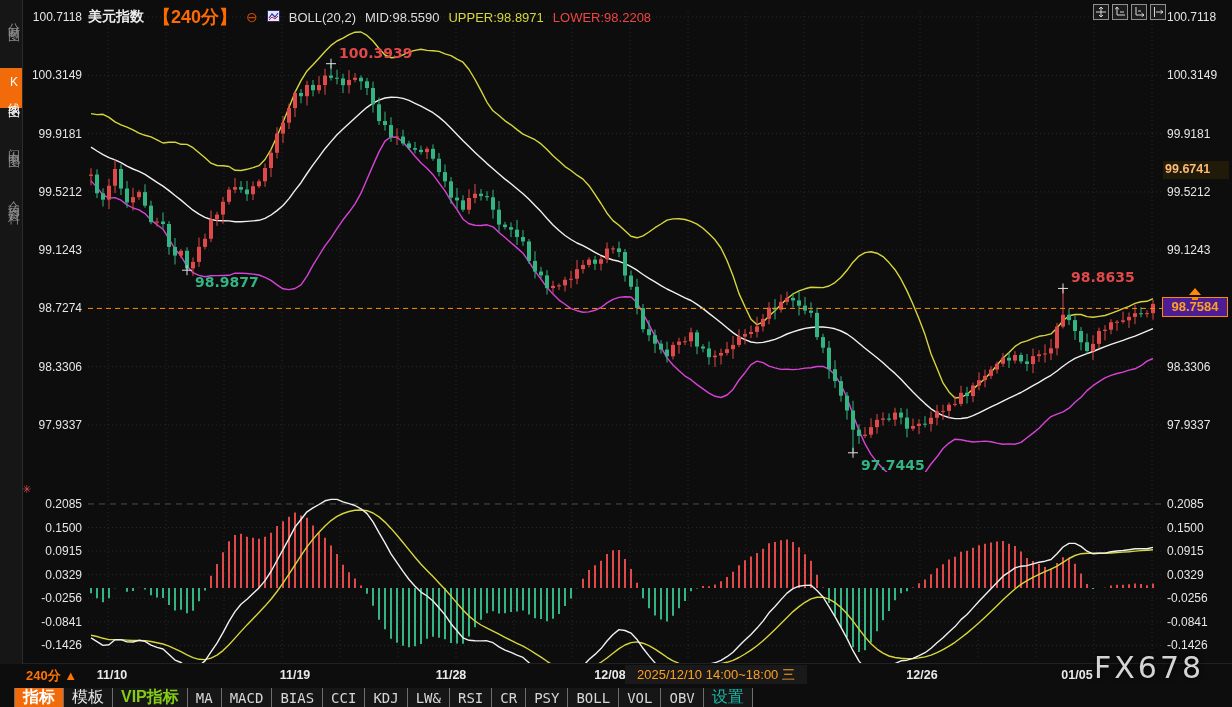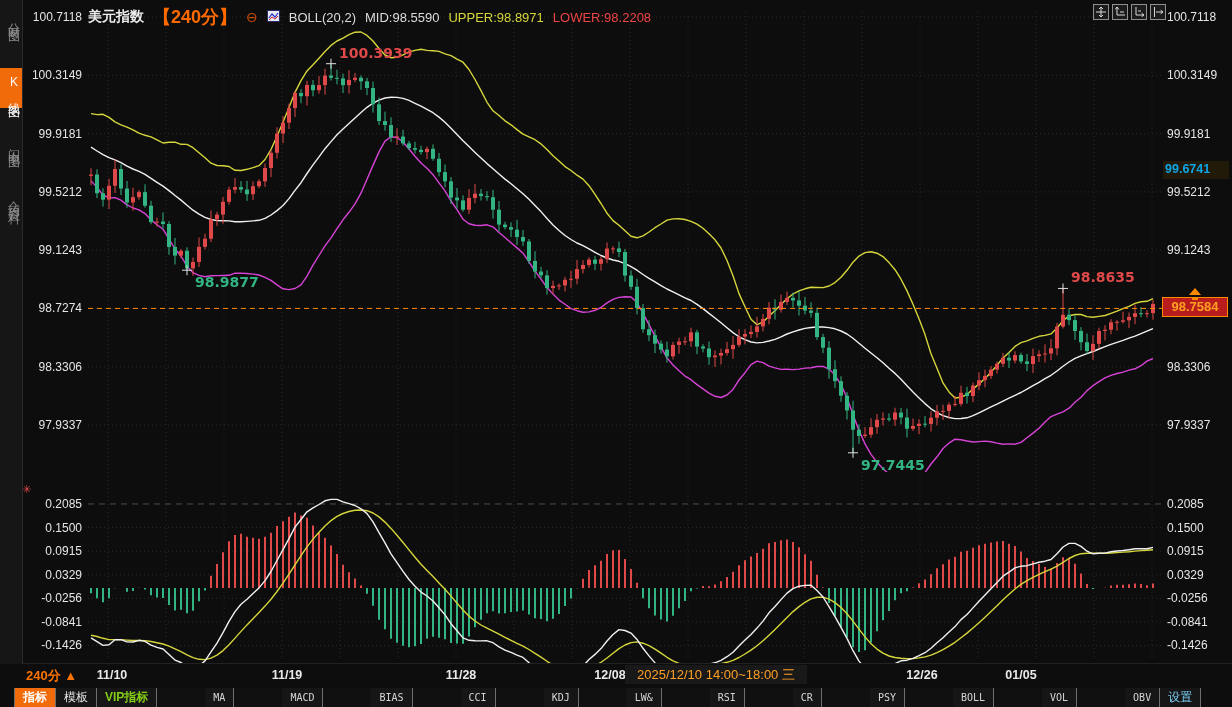--- a/index.html
+++ b/index.html
@@ -22,39 +22,39 @@
   .wbtn{width:14px;height:14px;border:1px solid #8f8f8f;background:#1c1c1c;display:flex;align-items:center;justify-content:center;}
   
   .ylab{position:absolute;width:62px;font-size:12px;color:#e6e6e6;}
   .ylab.l{left:20px;text-align:right;}
   .ylab.r{left:1167px;text-align:left;}
   
   #macdhdr{position:absolute;left:92px;top:482px;display:flex;gap:9px;font-size:13px;z-index:8;white-space:nowrap;}
   #macd-ind-icon{position:absolute;left:22px;top:483px;color:#e04949;font-size:11px;z-index:8;}
   
   .flagbox{position:absolute;left:1163px;width:62px;height:16px;font-size:12.5px;font-weight:bold;
-           color:#0ea5e9;background:#221a08;text-align:left;padding:1px 2px;z-index:9;}
-  #last-price-box{position:absolute;left:1162px;width:64px;height:16px;border:1px solid #ff8a00;background:#b91c1c;
+           color:#fdba74;background:#221a08;text-align:left;padding:1px 2px;z-index:9;}
+  #last-price-box{position:absolute;left:1162px;width:64px;height:16px;border:1px solid #ff8a00;background:#4c1d95;
            color:#ffa022;font-size:13px;font-weight:bold;text-align:center;padding:1px 0;z-index:9;}
   #axis-arrow{position:absolute;left:1188px;z-index:9;}
   
   #timerow{position:absolute;left:0;top:664px;width:1080px;height:24px;background:#0d0d0d;z-index:7;}
   #period-btn{position:absolute;left:26px;top:3px;color:#ff7300;font-weight:bold;font-size:13px;cursor:pointer;}
   .dtick{position:absolute;top:4px;transform:translateX(-50%);color:#e9e9e9;font-weight:bold;font-size:12.5px;}
   #date-flag{position:absolute;top:1px;height:19px;background:#191919;color:#ffa022;font-size:13px;
              text-align:center;line-height:19px;z-index:8;}
   
   #toolbar{position:absolute;left:14px;top:688px;height:19px;display:flex;z-index:9;background:#101010;}
-  .tbtn{display:flex;align-items:center;padding:0 8px;font-size:12px;color:#e3e3e3;
+  .tbtn{display:flex;align-items:center;padding:0 8px;font-size:16px;color:#e3e3e3;
         border-right:1px solid #6e6e6e;background:#161616;cursor:pointer;white-space:nowrap;}
   .tbtn.first{border-left:1px solid #6e6e6e;}
   .tbtn.sel{background:#f26b0a;color:#fff;font-weight:bold;}
   .tbtn.vip{color:#84cc16;font-weight:bold;}
-  .tbtn.muted{color:#7dd3fc;}
-  .tbtn.mono{font-family:"DejaVu Sans Mono","Liberation Mono",monospace;font-size:10px;color:#d6d6d6;margin-left:48px;}
+  .tbtn.muted{color:#14b8a6;}
+  .tbtn.mono{font-family:"DejaVu Sans Mono","Liberation Mono",monospace;font-size:14px;color:#d6d6d6;}
   
   #watermark{position:absolute;left:1094px;top:650px;font-size:30px;color:#d4d4d4;letter-spacing:3px;
              z-index:10;text-shadow:0 0 6px #000;font-family:"DejaVu Sans",sans-serif;}
   
   #chart{position:absolute;left:0;top:0;z-index:3;}
   .annot-text{font-family:"DejaVu Sans",sans-serif;font-weight:bold;font-size:14px;}
   #mini-chart-icon{display:inline-block;}
 </style>
 </head>
 <body>
@@ -747,25 +747,25 @@
   <div id="last-price-box" style="top: 296.882px;">98.7584</div>
   <span id="axis-arrow" style="top: 287.435px;"><svg width="14" height="13">
         <polygon points="7,0 13,7 1,7" fill="#ff8a00"></polygon>
         <rect x="4" y="9" width="6" height="3" fill="#ff8a00"></rect>
       </svg></span>
 
   <div id="timerow">
     <span id="period-btn"><span>240分</span> <span>▲</span></span>
     <div id="date-flag" style="left: 625px; width: 182px;">2025/12/10 14:00~18:00 三</div>
   <div class="dtick" style="left: 112px;">11/10</div>
-      <div class="dtick" style="left: 287px;">11/19</div>
-      <div class="dtick" style="left: 461px;">11/28</div>
+      <div class="dtick" style="left: 295px;">11/19</div>
+      <div class="dtick" style="left: 451px;">11/28</div>
       <div class="dtick" style="left: 595px; margin-left: 15px;">12/08</div>
       <div class="dtick" style="left: 922px;">12/26</div>
-      <div class="dtick" style="left: 1021px;">01/05</div>
+      <div class="dtick" style="left: 1077px;">01/05</div>
     </div>
 
   <div id="toolbar">
       <div class="tbtn first sel">指标</div>
       <div class="tbtn">模板</div>
       <div class="tbtn vip">VIP指标</div>
       <div class="tbtn mono">MA</div>
       <div class="tbtn mono">MACD</div>
       <div class="tbtn mono">BIAS</div>
       <div class="tbtn mono">CCI</div>
@@ -773,13 +773,14 @@
       <div class="tbtn mono">LW&amp;</div>
       <div class="tbtn mono">RSI</div>
       <div class="tbtn mono">CR</div>
       <div class="tbtn mono">PSY</div>
       <div class="tbtn mono">BOLL</div>
       <div class="tbtn mono">VOL</div>
       <div class="tbtn mono">OBV</div>
       <div class="tbtn muted">设置</div>
     </div>
 
+  <div id="watermark">FX678</div>
 </div>
 
 </body></html>

